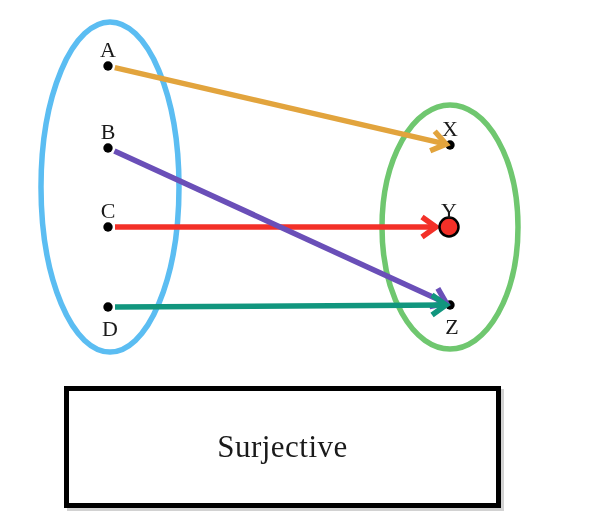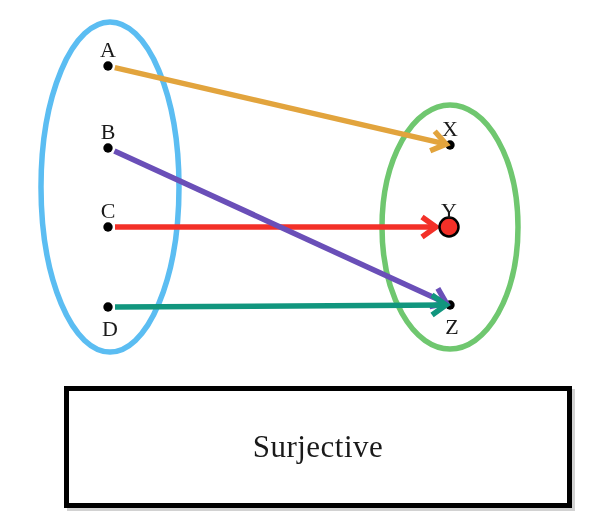--- a/index.html
+++ b/index.html
@@ -20,21 +20,21 @@
     left: 0;
     top: 0;
   }
   svg text {
     font-family: "Liberation Serif", "DejaVu Serif", serif;
   }
   .caption-box {
     position: absolute;
     left: 64px;
     top: 386px;
-    width: 508px;
+    width: 437px;
     height: 122px;
     box-sizing: border-box;
     border: 5px solid #000000;
     background: #ffffff;
     box-shadow: 3px 3px 0 #d2d2d2;
     display: flex;
     align-items: center;
     justify-content: center;
   }
   .caption-text {

